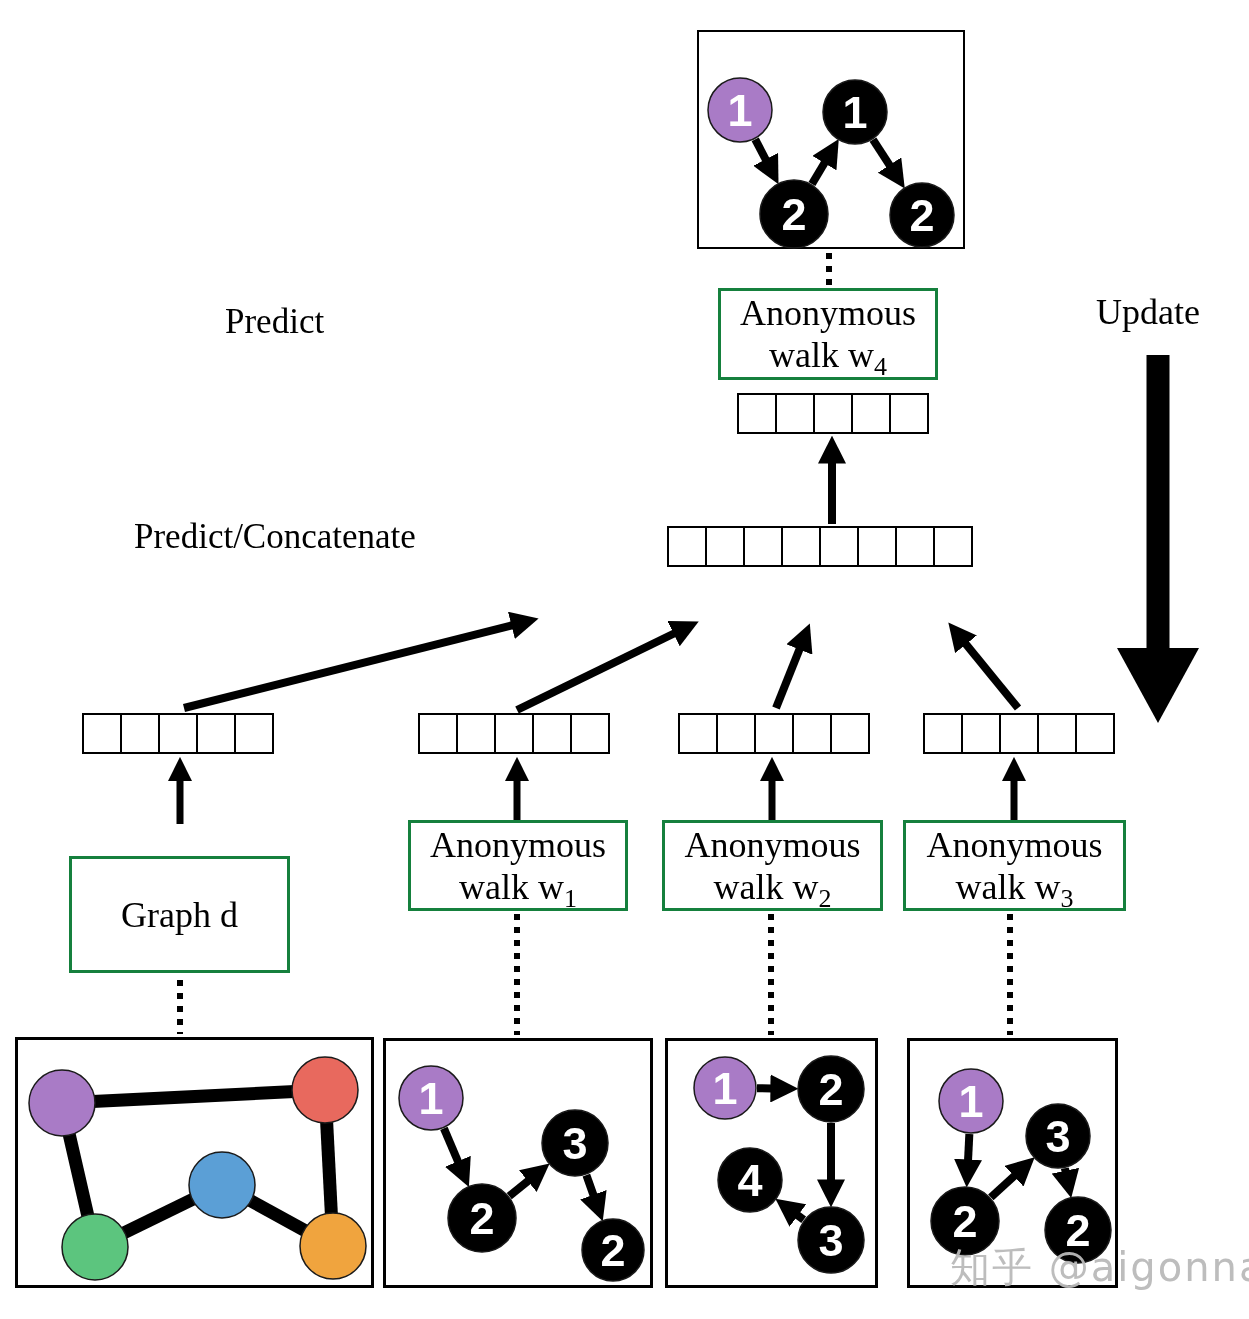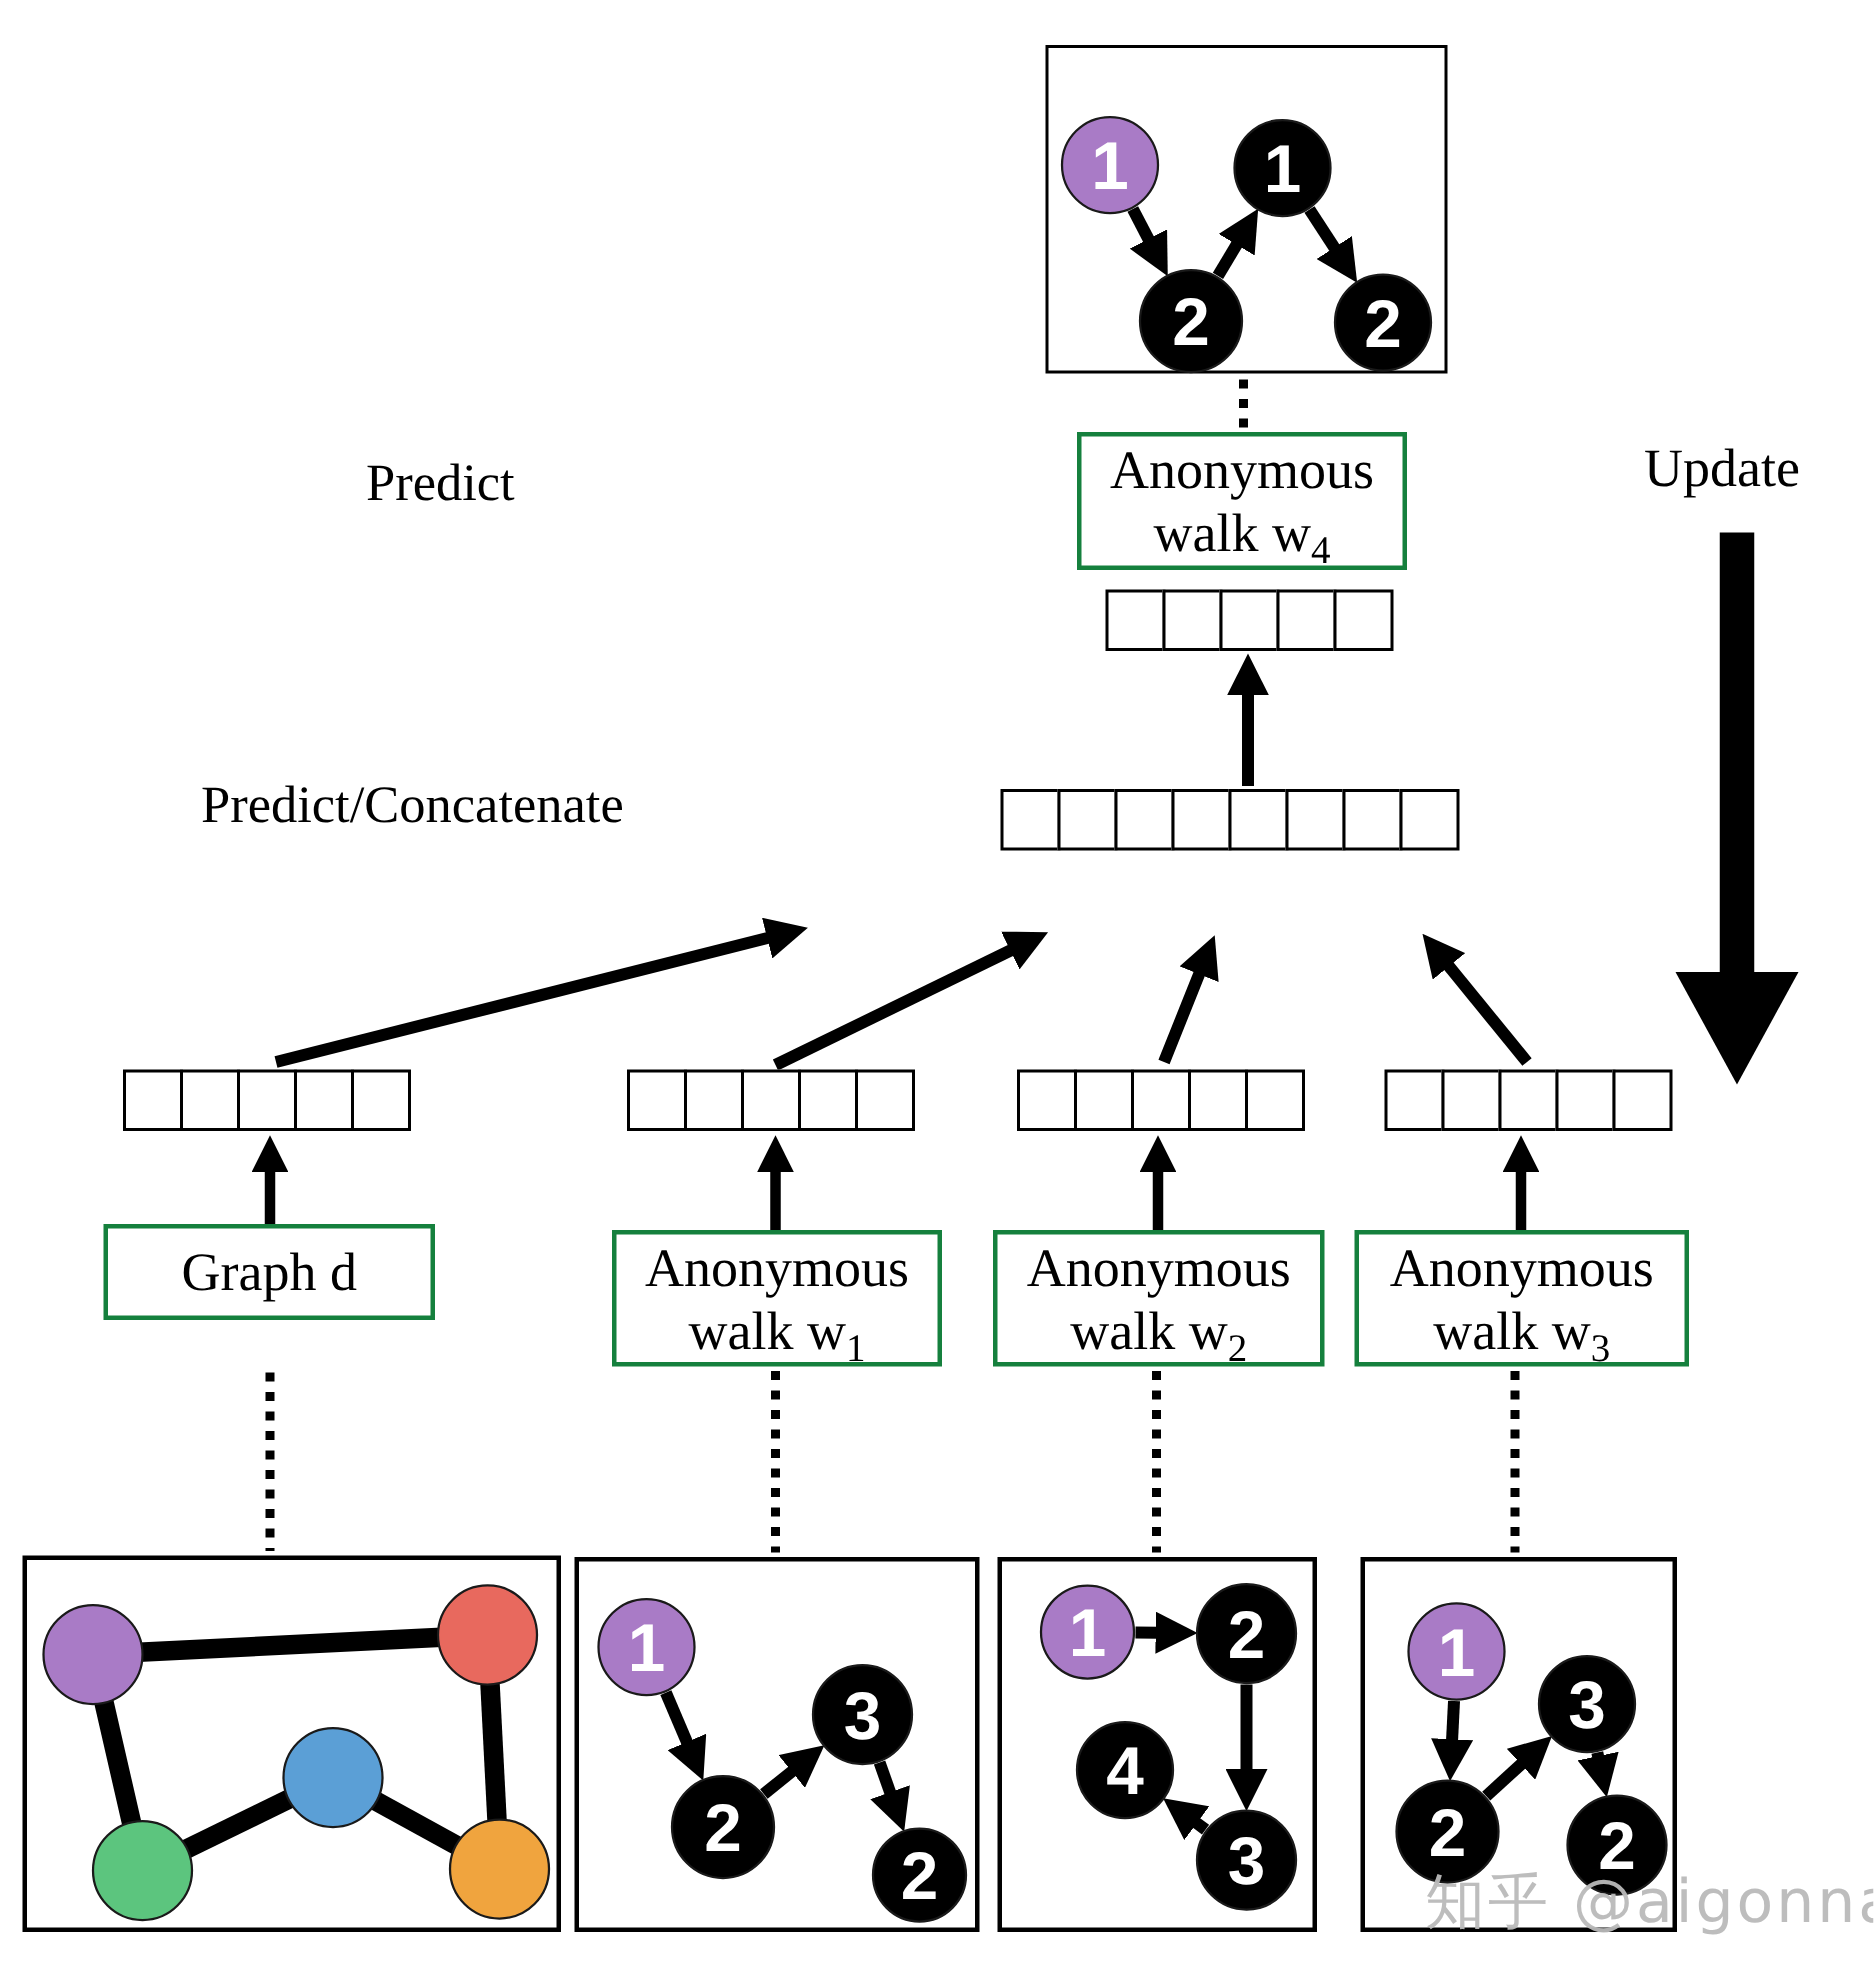--- a/index.html
+++ b/index.html
@@ -52,21 +52,21 @@
     <line x1="517" y1="914" x2="517" y2="1035" stroke="#000" stroke-width="6" stroke-dasharray="6 7"></line>
     <line x1="771" y1="914" x2="771" y2="1035" stroke="#000" stroke-width="6" stroke-dasharray="6 7"></line>
     <line x1="1010" y1="914" x2="1010" y2="1035" stroke="#000" stroke-width="6" stroke-dasharray="6 7"></line>
 
     <g>
       <line x1="1158" y1="355" x2="1158" y2="651" stroke="#000" stroke-width="23"></line>
       <polygon points="1117,648 1199,648 1158,723" fill="#000"></polygon>
     </g>
   </svg>
 
-  <div id="predict-label" class="tlabel" style="left:244px;top:302px;">Predict</div>
+  <div id="predict-label" class="tlabel" style="left:225px;top:302px;">Predict</div>
   <div id="avg-label" class="tlabel" style="left:134px;top:517px;">Predict/Concatenate</div>
   <div id="update-label" class="tlabel" style="left:1096px;top:291px;">Update</div>
   <div id="watermark" class="tlabel" style="left:950px;top:1240px;">知乎 @aigonna</div>
 
   <div class="panel thin" style="left:697px;top:30px;width:268px;height:219px;">
     <svg class="gsvg" width="268" height="219" viewBox="0 0 268 219">
         <defs>
           <marker id="gah0" viewBox="0 0 3.5 3.5" markerWidth="3.5" markerHeight="3.5" refX="0.2" refY="1.75" orient="auto" markerUnits="strokeWidth">
             <path d="M0,0 L3.5,1.75 L0,3.5 z" fill="#000"></path>
           </marker>
@@ -129,21 +129,21 @@
       <div class="vcell"></div>
     </div>
   <div class="vec" style="left:923px;top:713px;">
       <div class="vcell"></div>
       <div class="vcell"></div>
       <div class="vcell"></div>
       <div class="vcell"></div>
       <div class="vcell"></div>
     </div>
 
-  <div class="lbox" style="left:69px;top:816px;width:221px;height:64px;">
+  <div class="lbox" style="left:69px;top:856px;width:221px;height:117px;">
     <div>Graph d</div>
   </div>
   <div class="lbox" style="left:408px;top:820px;width:220px;height:91px;">
     <div>Anonymous</div>
     <div><span>walk w</span><sub>1</sub></div>
   </div>
   <div class="lbox" style="left:662px;top:820px;width:221px;height:91px;">
     <div>Anonymous</div>
     <div><span>walk w</span><sub>2</sub></div>
   </div>

